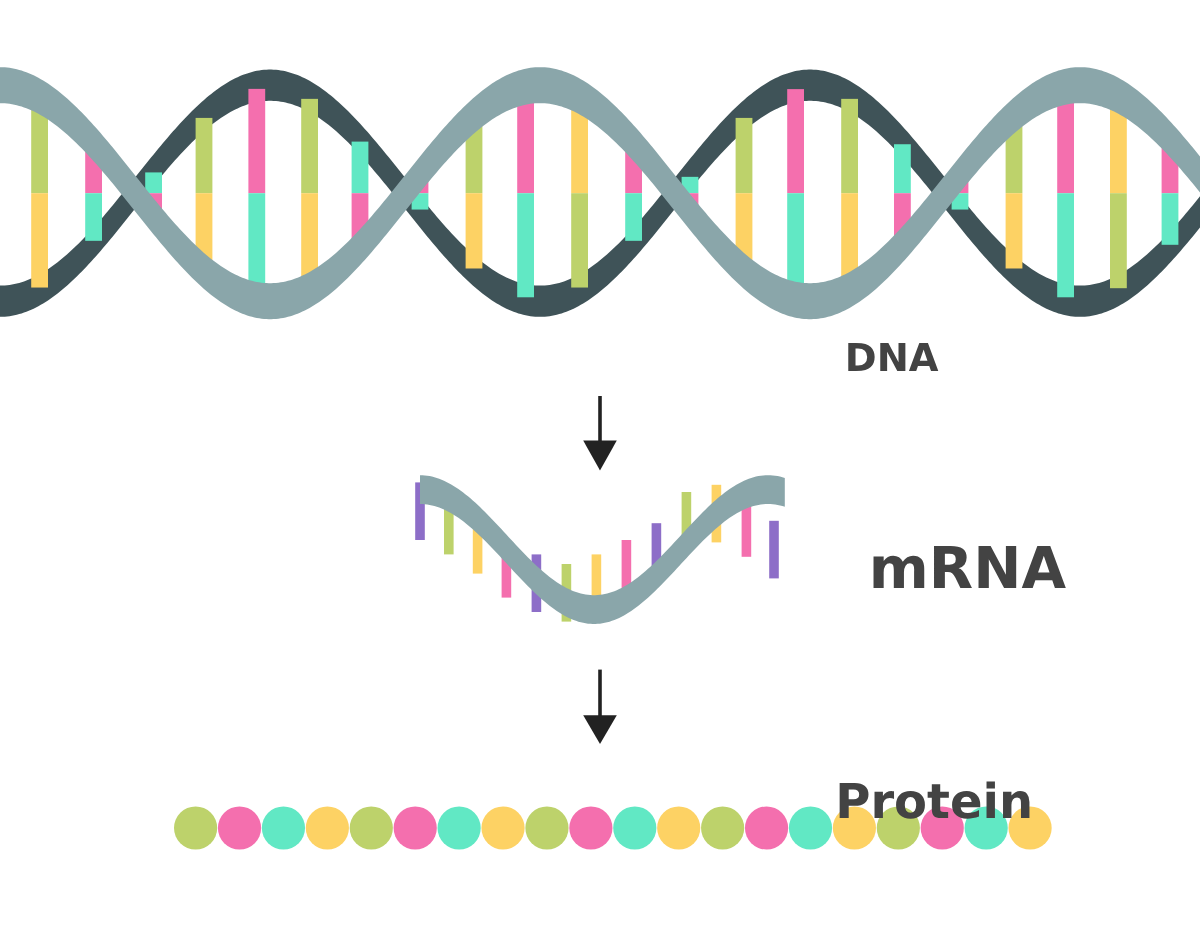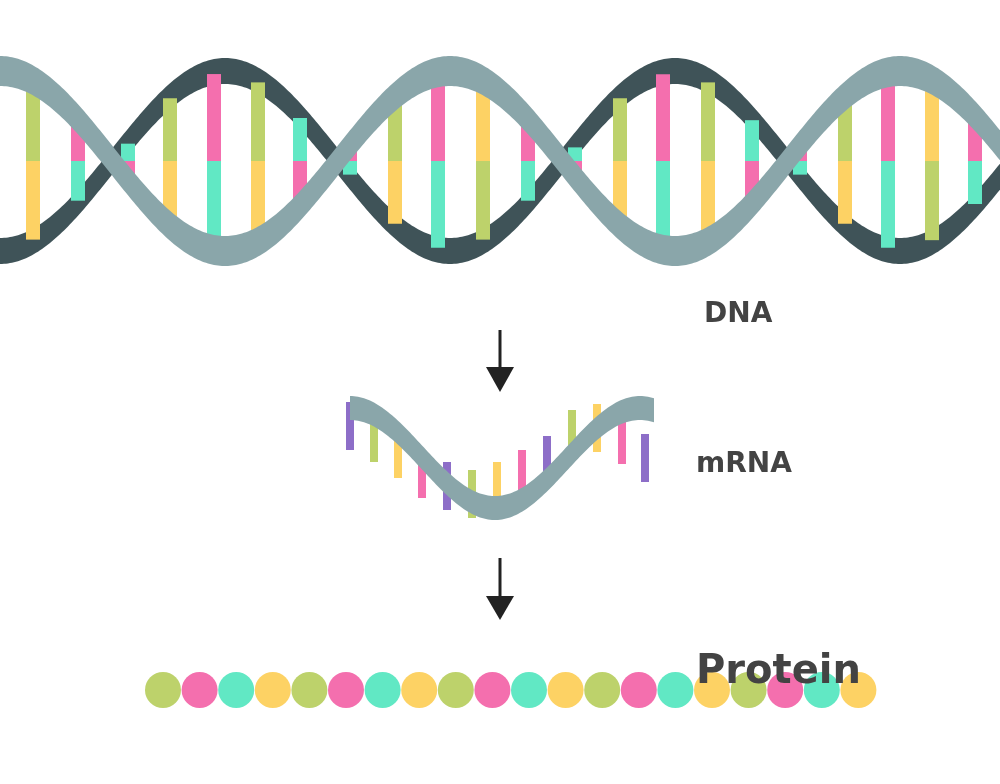--- a/index.html
+++ b/index.html
@@ -1,20 +1,20 @@
 <!DOCTYPE html>
 <html><head>
 <meta charset="utf-8">
 <style>
   html, body { margin:0; padding:0; background:#ffffff; }
   body { width:1000px; height:784px; position:relative; overflow:hidden; font-family:"DejaVu Sans", sans-serif; }
   .abs { position:absolute; }
   .label { color:#434343; font-weight:bold; font-family:"DejaVu Sans", sans-serif; letter-spacing:0px; }
-  #dna-label { left:704px; top:296px; font-size:28px; }
-  #mrna-label { left:696px; top:446px; font-size:28px; }
+  #dna-label { left:704px; top:279px; font-size:32px; }
+  #mrna-label { left:724px; top:446px; font-size:48px; }
   #protein-label { left:696px; top:606px; font-size:40px;margin-top:40px; }
   svg { position:absolute; left:0; top:0; }
 </style>
 </head>
 <body>
 
 <svg id="diagram" width="1000" height="784" viewBox="0 0 1000 784" xmlns="http://www.w3.org/2000/svg">
 
   <g id="dna">
       <path d="M-20,234.5135526344487 L-18,235.1724845015768 L-16,235.76344188750068 L-14,236.28596398142724 L-12,236.73964333634547 L-10,237.12412618674134 L-8,237.43911272445368 L-6,237.6843573324554 L-4,237.85966877637827 L-2,237.9649103536319 L0,238 L2,237.9649103536319 L4,237.85966877637827 L6,237.6843573324554 L8,237.43911272445368 L10,237.12412618674134 L12,236.73964333634547 L14,236.28596398142724 L16,235.76344188750068 L18,235.1724845015768 L20,234.5135526344487 L22,233.78716010136523 L24,232.99387332137331 L26,232.1343108756413 L28,231.20914302510818 L30,230.21909118783407 L32,229.16492737646024 L34,228.04747359621678 L36,226.86760120394774 L38,225.62623022865318 L40,224.32432865407833 L42,222.96291166390895 L44,221.54304085016156 L46,220.065823385386 L48,218.5324111593256 L50,216.94399988070802 L52,215.30182814486787 L54,213.60717646792705 L56,211.8613662882869 L58,210.06575893621027 L60,208.22175457229724 L62,206.33079109568178 L64,204.39434302280145 L66,202.41392033761372 L68,200.39106731415603 L70,198.32736131236723 L72,196.22441154810969 L74,194.08385783835143 L76,191.90736932248595 L78,189.69664316078757 L80,187.45340321101696 L82,185.17939868420876 L84,182.87640278068926 L86,180.54621130738832 L88,178.19064127752296 L90,175.81152949374527 L92,173.41073111585888 L94,170.99011821422116 L96,168.55157830995904 L98,166.09701290313683 L100,163.62833599002374 L102,161.14747257061705 L104,158.65635714758508 L106,156.1569322178002 L108,153.65114675763823 L110,151.14095470322508 L112,148.62831342681653 L114,146.1151822104979 L116,143.6035207183948 L118,141.09528746858635 L120,138.5924383059112 L122,136.096924876859 L124,133.61069310773487 L126,131.13568168728477 L128,128.67382055496432 L130,126.22702939602993 L132,123.79721614462608 L134,121.38627549603581 L136,118.996087429254 L138,116.62851574103664 L140,114.28540659256794 L142,111.96858706987945 L144,109.67986375914346 L146,107.42102133795126 L148,105.19382118367523 L150,103.00000000000003 L152,100.84126846269288 L154,98.71930988567048 L156,96.63577890840116 L158,94.59230020566687 L160,92.59046722069075 L162,90.63184092261793 L164,88.71794858931878 L166,86.8502826164635 L168,85.0302993537971 L170,83.2594179695214 L172,81.53901934367047 L174,79.87044499134194 L176,78.25499601662383 L178,76.69393209803285 L180,75.18847050625475 L182,73.73978515495344 L184,72.34900568538842 L186,71.01721658555442 L188,69.74545634453028 L190,68.53471664269657 L192,67.38594157845286 L194,66.30002693203822 L196,65.2778194670289 L198,64.32011627005737 L200,63.42766412926825 L202,62.601158951995316 L204,61.841245222113955 L206,61.148515497491985 L208,60.52350994793083 L210,59.96671593395749 L212,59.47856762679527 L214,59.059445669810245 L216,58.70967688169701 L218,58.42953400163519 L220,58.21923547661581 L222,58.07894529110274 L224,58.00877283916262 L226,58.00877283916262 L228,58.07894529110274 L230,58.21923547661582 L232,58.42953400163519 L234,58.70967688169699 L236,59.059445669810245 L238,59.47856762679527 L240,59.96671593395749 L242,60.52350994793085 L244,61.14851549749196 L246,61.84124522211394 L248,62.601158951995316 L250,63.42766412926824 L252,64.32011627005737 L254,65.2778194670289 L256,66.30002693203822 L258,67.38594157845283 L260,68.53471664269657 L262,69.7454563445303 L264,71.01721658555442 L266,72.3490056853884 L268,73.73978515495342 L270,75.18847050625472 L272,76.69393209803283 L274,78.25499601662383 L276,79.87044499134193 L278,81.53901934367046 L280,83.25941796952138 L282,85.03029935379709 L284,86.85028261646352 L286,88.71794858931877 L288,90.63184092261794 L290,92.5904672206907 L292,94.59230020566683 L294,96.63577890840118 L296,98.7193098856705 L298,100.84126846269284 L300,102.99999999999996 L302,105.1938211836752 L304,107.4210213379512 L306,109.67986375914344 L308,111.96858706987942 L310,114.2854065925679 L312,116.62851574103661 L314,118.99608742925398 L316,121.38627549603578 L318,123.79721614462608 L320,126.2270293960299 L322,128.67382055496432 L324,131.13568168728477 L326,133.6106931077348 L328,136.0969248768589 L330,138.59243830591112 L332,141.09528746858635 L334,143.60352071839483 L336,146.1151822104979 L338,148.62831342681656 L340,151.1409547032251 L342,153.65114675763814 L344,156.15693221780018 L346,158.65635714758506 L348,161.147472570617 L350,163.6283359900237 L352,166.0970129031368 L354,168.55157830995907 L356,170.99011821422113 L358,173.41073111585885 L360,175.81152949374524 L362,178.19064127752293 L364,180.5462113073883 L366,182.87640278068926 L368,185.17939868420876 L370,187.4534032110169 L372,189.6966431607875 L374,191.90736932248595 L376,194.08385783835143 L378,196.2244115481097 L380,198.32736131236723 L382,200.39106731415606 L384,202.4139203376137 L386,204.39434302280142 L388,206.33079109568175 L390,208.2217545722972 L392,210.06575893621024 L394,211.86136628828686 L396,213.60717646792708 L398,215.3018281448679 L400,216.94399988070802 L402,218.53241115932556 L404,220.065823385386 L406,221.54304085016156 L408,222.96291166390895 L410,224.32432865407833 L412,225.62623022865313 L414,226.8676012039477 L416,228.04747359621678 L418,229.16492737646024 L420,230.21909118783407 L422,231.20914302510818 L424,232.1343108756413 L426,232.99387332137331 L428,233.7871601013652 L430,234.51355263444867 L432,235.17248450157678 L434,235.76344188750068 L436,236.28596398142724 L438,236.73964333634547 L440,237.12412618674134 L442,237.43911272445368 L444,237.68435733245536 L446,237.85966877637827 L448,237.9649103536319 L450,238 L452,237.9649103536319 L454,237.85966877637827 L456,237.6843573324554 L458,237.43911272445368 L460,237.12412618674134 L462,236.73964333634547 L464,236.28596398142724 L466,235.76344188750068 L468,235.1724845015768 L470,234.51355263444867 L472,233.78716010136526 L474,232.99387332137331 L476,232.13431087564132 L478,231.2091430251082 L480,230.2190911878341 L482,229.16492737646024 L484,228.04747359621678 L486,226.86760120394774 L488,225.62623022865318 L490,224.32432865407836 L492,222.96291166390898 L494,221.5430408501616 L496,220.065823385386 L498,218.5324111593256 L500,216.94399988070808 L502,215.3018281448679 L504,213.60717646792705 L506,211.8613662882869 L508,210.06575893621027 L510,208.22175457229724 L512,206.33079109568178 L514,204.3943430228015 L516,202.4139203376138 L518,200.3910673141561 L520,198.32736131236726 L522,196.22441154810974 L524,194.0838578383514 L526,191.90736932248592 L528,189.69664316078752 L530,187.45340321101702 L532,185.1793986842088 L534,182.87640278068932 L536,180.54621130738835 L538,178.19064127752299 L540,175.8115294937453 L542,173.410731115859 L544,170.99011821422118 L546,168.55157830995904 L548,166.09701290313683 L550,163.62833599002374 L552,161.14747257061705 L554,158.65635714758508 L556,156.1569322178002 L558,153.6511467576383 L560,151.14095470322516 L562,148.62831342681662 L564,146.11518221049795 L566,143.60352071839478 L568,141.0952874685863 L570,138.59243830591117 L572,136.09692487685896 L574,133.61069310773485 L576,131.13568168728474 L578,128.67382055496427 L580,126.22702939603002 L582,123.79721614462619 L584,121.38627549603589 L586,118.99608742925409 L588,116.62851574103658 L590,114.28540659256787 L592,111.96858706987939 L594,109.67986375914354 L596,107.42102133795132 L598,105.19382118367531 L600,103.00000000000007 L602,100.84126846269294 L604,98.71930988567055 L606,96.6357789084012 L608,94.59230020566693 L610,92.59046722069081 L612,90.63184092261798 L614,88.71794858931881 L616,86.85028261646355 L618,85.03029935379715 L620,83.25941796952144 L622,81.53901934367049 L624,79.87044499134194 L626,78.25499601662386 L628,76.69393209803286 L630,75.18847050625475 L632,73.73978515495345 L634,72.34900568538843 L636,71.01721658555442 L638,69.7454563445303 L640,68.53471664269658 L642,67.38594157845284 L644,66.30002693203822 L646,65.2778194670289 L648,64.32011627005737 L650,63.42766412926824 L652,62.60115895199536 L654,61.84124522211394 L656,61.148515497492 L658,60.52350994793083 L660,59.966715933957516 L662,59.47856762679527 L664,59.059445669810245 L666,58.70967688169701 L668,58.42953400163519 L670,58.21923547661582 L672,58.07894529110274 L674,58.00877283916262 L676,58.00877283916262 L678,58.07894529110274 L680,58.21923547661582 L682,58.42953400163519 L684,58.70967688169698 L686,59.05944566981026 L688,59.478567626795254 L690,59.9667159339575 L692,60.52350994793082 L694,61.148515497492 L696,61.841245222113926 L698,62.60115895199529 L700,63.42766412926822 L702,64.32011627005735 L704,65.27781946702888 L706,66.3000269320382 L708,67.38594157845289 L710,68.53471664269655 L712,69.74545634453027 L714,71.01721658555438 L716,72.34900568538839 L718,73.73978515495341 L720,75.1884705062547 L722,76.69393209803272 L724,78.25499601662382 L726,79.8704449913419 L728,81.53901934367045 L730,83.25941796952138 L732,85.0302993537971 L734,86.8502826164635 L736,88.71794858931875 L738,90.63184092261793 L740,92.59046722069063 L742,94.59230020566687 L744,96.63577890840102 L746,98.71930988567048 L748,100.84126846269288 L750,103.00000000000001 L752,105.19382118367525 L754,107.42102133795112 L756,109.67986375914349 L758,111.96858706987933 L760,114.28540659256795 L762,116.62851574103652 L764,118.99608742925403 L766,121.3862754960357 L768,123.79721614462596 L770,126.22702939602996 L772,128.6738205549642 L774,131.13568168728483 L776,133.61069310773476 L778,136.09692487685905 L780,138.5924383059111 L782,141.0952874685864 L784,143.60352071839472 L786,146.1151822104978 L788,148.62831342681648 L790,151.14095470322502 L792,153.6511467576383 L794,156.15693221780015 L796,158.65635714758517 L798,161.147472570617 L800,163.6283359900237 L802,166.09701290313677 L804,168.55157830995896 L806,170.9901182142211 L808,173.41073111585882 L810,175.81152949374507 L812,178.19064127752293 L814,180.54621130738826 L816,182.87640278068923 L818,185.17939868420873 L820,187.45340321101696 L822,189.69664316078754 L824,191.90736932248578 L826,194.08385783835143 L828,196.22441154810954 L830,198.3273613123672 L832,200.39106731415603 L834,202.41392033761372 L836,204.39434302280145 L838,206.33079109568178 L840,208.22175457229724 L842,210.06575893621016 L844,211.8613662882869 L846,213.60717646792693 L848,215.3018281448679 L850,216.94399988070793 L852,218.5324111593256 L854,220.06582338538604 L856,221.5430408501615 L858,222.96291166390898 L860,224.32432865407827 L862,225.62623022865318 L864,226.8676012039477 L866,228.0474735962168 L868,229.16492737646018 L870,230.21909118783404 L872,231.20914302510815 L874,232.1343108756413 L876,232.99387332137331 L878,233.7871601013652 L880,234.51355263444873 L882,235.17248450157678 L884,235.76344188750068 L886,236.28596398142724 L888,236.7396433363454 L890,237.1241261867413 L892,237.43911272445365 L894,237.68435733245536 L896,237.85966877637827 L898,237.9649103536319 L900,238 L902,237.9649103536319 L904,237.85966877637827 L906,237.6843573324554 L908,237.43911272445368 L910,237.12412618674134 L912,236.73964333634547 L914,236.28596398142724 L916,235.76344188750073 L918,235.1724845015768 L920,234.5135526344487 L922,233.78716010136523 L924,232.99387332137331 L926,232.13431087564135 L928,231.20914302510818 L930,230.21909118783412 L932,229.16492737646024 L934,228.04747359621683 L936,226.86760120394771 L938,225.62623022865324 L940,224.32432865407833 L942,222.96291166390893 L944,221.54304085016165 L946,220.065823385386 L948,218.53241115932565 L950,216.943999880708 L952,215.30182814486795 L954,213.607176467927 L956,211.86136628828694 L958,210.06575893621036 L960,208.2217545722973 L962,206.33079109568186 L964,204.3943430228014 L966,202.4139203376138 L968,200.39106731415598 L970,198.3273613123673 L972,196.22441154810974 L974,194.0838578383515 L976,191.907369322486 L978,189.69664316078763 L980,187.45340321101702 L982,185.17939868420868 L984,182.87640278068932 L986,180.54621130738838 L988,178.19064127752299 L990,175.81152949374533 L992,173.41073111585894 L994,170.99011821422118 L996,168.55157830995904 L998,166.09701290313686 L1000,163.6283359900239 L1002,161.14747257061708 L1004,158.6563571475851 L1006,156.15693221780023 L1008,153.65114675763823 L1010,151.1409547032251 L1012,148.62831342681656 L1014,146.11518221049803 L1016,143.6035207183948 L1018,141.0952874685865 L1020,138.59243830591117 L1020,164.59243830591117 L1018,167.0952874685865 L1016,169.6035207183948 L1014,172.11518221049803 L1012,174.62831342681656 L1010,177.1409547032251 L1008,179.65114675763823 L1006,182.15693221780023 L1004,184.6563571475851 L1002,187.14747257061708 L1000,189.6283359900239 L998,192.09701290313686 L996,194.55157830995904 L994,196.99011821422118 L992,199.41073111585894 L990,201.81152949374533 L988,204.19064127752299 L986,206.54621130738838 L984,208.87640278068932 L982,211.17939868420868 L980,213.45340321101702 L978,215.69664316078763 L976,217.907369322486 L974,220.0838578383515 L972,222.22441154810974 L970,224.3273613123673 L968,226.39106731415598 L966,228.4139203376138 L964,230.3943430228014 L962,232.33079109568186 L960,234.2217545722973 L958,236.06575893621036 L956,237.86136628828694 L954,239.607176467927 L952,241.30182814486795 L950,242.943999880708 L948,244.53241115932565 L946,246.065823385386 L944,247.54304085016165 L942,248.96291166390893 L940,250.32432865407833 L938,251.62623022865324 L936,252.86760120394771 L934,254.04747359621683 L932,255.16492737646024 L930,256.2190911878341 L928,257.2091430251082 L926,258.13431087564135 L924,258.9938733213733 L922,259.7871601013652 L920,260.51355263444873 L918,261.17248450157683 L916,261.76344188750073 L914,262.28596398142724 L912,262.73964333634547 L910,263.12412618674136 L908,263.4391127244537 L906,263.6843573324554 L904,263.85966877637827 L902,263.9649103536319 L900,264 L898,263.9649103536319 L896,263.85966877637827 L894,263.68435733245536 L892,263.43911272445365 L890,263.1241261867413 L888,262.7396433363454 L886,262.28596398142724 L884,261.7634418875007 L882,261.1724845015768 L880,260.51355263444873 L878,259.7871601013652 L876,258.9938733213733 L874,258.1343108756413 L872,257.2091430251081 L870,256.219091187834 L868,255.16492737646018 L866,254.0474735962168 L864,252.8676012039477 L862,251.62623022865318 L860,250.32432865407827 L858,248.96291166390898 L856,247.5430408501615 L854,246.06582338538604 L852,244.5324111593256 L850,242.94399988070793 L848,241.3018281448679 L846,239.60717646792693 L844,237.8613662882869 L842,236.06575893621016 L840,234.22175457229724 L838,232.33079109568178 L836,230.39434302280145 L834,228.41392033761372 L832,226.39106731415603 L830,224.3273613123672 L828,222.22441154810954 L826,220.08385783835143 L824,217.90736932248578 L822,215.69664316078754 L820,213.45340321101696 L818,211.17939868420873 L816,208.87640278068923 L814,206.54621130738826 L812,204.19064127752293 L810,201.81152949374507 L808,199.41073111585882 L806,196.9901182142211 L804,194.55157830995896 L802,192.09701290313677 L800,189.6283359900237 L798,187.147472570617 L796,184.65635714758517 L794,182.15693221780015 L792,179.6511467576383 L790,177.14095470322502 L788,174.62831342681648 L786,172.1151822104978 L784,169.60352071839472 L782,167.0952874685864 L780,164.5924383059111 L778,162.09692487685905 L776,159.61069310773476 L774,157.13568168728483 L772,154.6738205549642 L770,152.22702939602996 L768,149.79721614462596 L766,147.3862754960357 L764,144.99608742925403 L762,142.62851574103652 L760,140.28540659256794 L758,137.96858706987933 L756,135.67986375914347 L754,133.42102133795112 L752,131.19382118367525 L750,129 L748,126.84126846269288 L746,124.71930988567048 L744,122.63577890840102 L742,120.59230020566687 L740,118.59046722069063 L738,116.63184092261793 L736,114.71794858931875 L734,112.8502826164635 L732,111.0302993537971 L730,109.25941796952138 L728,107.53901934367045 L726,105.8704449913419 L724,104.25499601662382 L722,102.69393209803272 L720,101.1884705062547 L718,99.73978515495341 L716,98.34900568538839 L714,97.01721658555438 L712,95.74545634453027 L710,94.53471664269655 L708,93.38594157845289 L706,92.3000269320382 L704,91.27781946702888 L702,90.32011627005735 L700,89.42766412926822 L698,88.60115895199529 L696,87.84124522211393 L694,87.148515497492 L692,86.52350994793082 L690,85.9667159339575 L688,85.47856762679525 L686,85.05944566981026 L684,84.70967688169698 L682,84.42953400163519 L680,84.21923547661582 L678,84.07894529110274 L676,84.00877283916262 L674,84.00877283916262 L672,84.07894529110274 L670,84.21923547661582 L668,84.42953400163519 L666,84.709676881697 L664,85.05944566981024 L662,85.47856762679527 L660,85.96671593395752 L658,86.52350994793083 L656,87.148515497492 L654,87.84124522211394 L652,88.60115895199536 L650,89.42766412926824 L648,90.32011627005737 L646,91.2778194670289 L644,92.30002693203822 L642,93.38594157845284 L640,94.53471664269658 L638,95.7454563445303 L636,97.01721658555442 L634,98.34900568538843 L632,99.73978515495345 L630,101.18847050625475 L628,102.69393209803286 L626,104.25499601662386 L624,105.87044499134194 L622,107.53901934367049 L620,109.25941796952144 L618,111.03029935379715 L616,112.85028261646355 L614,114.71794858931881 L612,116.63184092261798 L610,118.59046722069081 L608,120.59230020566693 L606,122.6357789084012 L604,124.71930988567055 L602,126.84126846269294 L600,129.00000000000006 L598,131.1938211836753 L596,133.42102133795132 L594,135.67986375914353 L592,137.9685870698794 L590,140.28540659256788 L588,142.62851574103658 L586,144.9960874292541 L584,147.3862754960359 L582,149.7972161446262 L580,152.22702939603002 L578,154.67382055496427 L576,157.13568168728474 L574,159.61069310773485 L572,162.09692487685896 L570,164.59243830591117 L568,167.0952874685863 L566,169.60352071839478 L564,172.11518221049795 L562,174.62831342681662 L560,177.14095470322516 L558,179.6511467576383 L556,182.1569322178002 L554,184.65635714758508 L552,187.14747257061705 L550,189.62833599002374 L548,192.09701290313683 L546,194.55157830995904 L544,196.99011821422118 L542,199.410731115859 L540,201.8115294937453 L538,204.19064127752299 L536,206.54621130738835 L534,208.87640278068932 L532,211.1793986842088 L530,213.45340321101702 L528,215.69664316078752 L526,217.90736932248592 L524,220.0838578383514 L522,222.22441154810974 L520,224.32736131236726 L518,226.3910673141561 L516,228.4139203376138 L514,230.3943430228015 L512,232.33079109568178 L510,234.22175457229724 L508,236.06575893621027 L506,237.8613662882869 L504,239.60717646792705 L502,241.3018281448679 L500,242.94399988070808 L498,244.5324111593256 L496,246.065823385386 L494,247.5430408501616 L492,248.96291166390898 L490,250.32432865407836 L488,251.62623022865318 L486,252.86760120394774 L484,254.04747359621678 L482,255.16492737646024 L480,256.2190911878341 L478,257.20914302510823 L476,258.1343108756413 L474,258.9938733213733 L472,259.78716010136526 L470,260.5135526344487 L468,261.17248450157683 L466,261.7634418875007 L464,262.28596398142724 L462,262.73964333634547 L460,263.12412618674136 L458,263.4391127244537 L456,263.6843573324554 L454,263.85966877637827 L452,263.9649103536319 L450,264 L448,263.9649103536319 L446,263.85966877637827 L444,263.68435733245536 L442,263.4391127244537 L440,263.12412618674136 L438,262.73964333634547 L436,262.28596398142724 L434,261.7634418875007 L432,261.1724845015768 L430,260.5135526344487 L428,259.7871601013652 L426,258.9938733213733 L424,258.1343108756413 L422,257.2091430251082 L420,256.21909118783407 L418,255.16492737646024 L416,254.04747359621678 L414,252.8676012039477 L412,251.62623022865313 L410,250.32432865407833 L408,248.96291166390895 L406,247.54304085016156 L404,246.065823385386 L402,244.53241115932556 L400,242.94399988070802 L398,241.3018281448679 L396,239.60717646792708 L394,237.86136628828686 L392,236.06575893621024 L390,234.2217545722972 L388,232.33079109568175 L386,230.39434302280142 L384,228.4139203376137 L382,226.39106731415606 L380,224.32736131236723 L378,222.2244115481097 L376,220.08385783835143 L374,217.90736932248595 L372,215.6966431607875 L370,213.4534032110169 L368,211.17939868420876 L366,208.87640278068926 L364,206.5462113073883 L362,204.19064127752293 L360,201.81152949374524 L358,199.41073111585885 L356,196.99011821422113 L354,194.55157830995907 L352,192.0970129031368 L350,189.6283359900237 L348,187.147472570617 L346,184.65635714758506 L344,182.15693221780018 L342,179.65114675763814 L340,177.1409547032251 L338,174.62831342681656 L336,172.1151822104979 L334,169.60352071839483 L332,167.09528746858635 L330,164.59243830591112 L328,162.0969248768589 L326,159.6106931077348 L324,157.13568168728477 L322,154.67382055496432 L320,152.2270293960299 L318,149.79721614462608 L316,147.38627549603578 L314,144.99608742925398 L312,142.6285157410366 L310,140.28540659256788 L308,137.96858706987942 L306,135.67986375914344 L304,133.4210213379512 L302,131.1938211836752 L300,128.99999999999994 L298,126.84126846269284 L296,124.7193098856705 L294,122.63577890840118 L292,120.59230020566683 L290,118.5904672206907 L288,116.63184092261794 L286,114.71794858931877 L284,112.85028261646352 L282,111.03029935379709 L280,109.25941796952138 L278,107.53901934367046 L276,105.87044499134193 L274,104.25499601662383 L272,102.69393209803283 L270,101.18847050625472 L268,99.73978515495342 L266,98.3490056853884 L264,97.01721658555442 L262,95.7454563445303 L260,94.53471664269657 L258,93.38594157845283 L256,92.30002693203822 L254,91.2778194670289 L252,90.32011627005737 L250,89.42766412926824 L248,88.60115895199532 L246,87.84124522211394 L244,87.14851549749196 L242,86.52350994793085 L240,85.96671593395749 L238,85.47856762679527 L236,85.05944566981024 L234,84.70967688169699 L232,84.42953400163519 L230,84.21923547661582 L228,84.07894529110274 L226,84.00877283916262 L224,84.00877283916262 L222,84.07894529110274 L220,84.21923547661581 L218,84.42953400163519 L216,84.709676881697 L214,85.05944566981024 L212,85.47856762679527 L210,85.96671593395749 L208,86.52350994793083 L206,87.14851549749199 L204,87.84124522211395 L202,88.60115895199532 L200,89.42766412926825 L198,90.32011627005737 L196,91.2778194670289 L194,92.30002693203822 L192,93.38594157845286 L190,94.53471664269657 L188,95.74545634453028 L186,97.01721658555442 L184,98.34900568538842 L182,99.73978515495344 L180,101.18847050625475 L178,102.69393209803285 L176,104.25499601662383 L174,105.87044499134194 L172,107.53901934367047 L170,109.2594179695214 L168,111.0302993537971 L166,112.8502826164635 L164,114.71794858931878 L162,116.63184092261793 L160,118.59046722069075 L158,120.59230020566687 L156,122.63577890840116 L154,124.71930988567048 L152,126.84126846269288 L150,129.00000000000003 L148,131.19382118367523 L146,133.42102133795126 L144,135.67986375914347 L142,137.96858706987945 L140,140.28540659256794 L138,142.62851574103664 L136,144.996087429254 L134,147.3862754960358 L132,149.79721614462608 L130,152.22702939602993 L128,154.67382055496432 L126,157.13568168728477 L124,159.61069310773487 L122,162.096924876859 L120,164.5924383059112 L118,167.09528746858635 L116,169.6035207183948 L114,172.1151822104979 L112,174.62831342681653 L110,177.14095470322508 L108,179.65114675763823 L106,182.1569322178002 L104,184.65635714758508 L102,187.14747257061705 L100,189.62833599002374 L98,192.09701290313683 L96,194.55157830995904 L94,196.99011821422116 L92,199.41073111585888 L90,201.81152949374527 L88,204.19064127752296 L86,206.54621130738832 L84,208.87640278068926 L82,211.17939868420876 L80,213.45340321101696 L78,215.69664316078757 L76,217.90736932248595 L74,220.08385783835143 L72,222.22441154810969 L70,224.32736131236723 L68,226.39106731415603 L66,228.41392033761372 L64,230.39434302280145 L62,232.33079109568178 L60,234.22175457229724 L58,236.06575893621027 L56,237.8613662882869 L54,239.60717646792705 L52,241.30182814486787 L50,242.94399988070802 L48,244.5324111593256 L46,246.065823385386 L44,247.54304085016156 L42,248.96291166390895 L40,250.32432865407833 L38,251.62623022865318 L36,252.86760120394774 L34,254.04747359621678 L32,255.16492737646024 L30,256.21909118783407 L28,257.2091430251082 L26,258.1343108756413 L24,258.9938733213733 L22,259.7871601013652 L20,260.51355263444873 L18,261.17248450157683 L16,261.7634418875007 L14,262.28596398142724 L12,262.73964333634547 L10,263.12412618674136 L8,263.4391127244537 L6,263.6843573324554 L4,263.85966877637827 L2,263.9649103536319 L0,264 L-2,263.9649103536319 L-4,263.85966877637827 L-6,263.6843573324554 L-8,263.4391127244537 L-10,263.12412618674136 L-12,262.73964333634547 L-14,262.28596398142724 L-16,261.7634418875007 L-18,261.17248450157683 L-20,260.51355263444873 Z" fill="#3f5358"></path>

